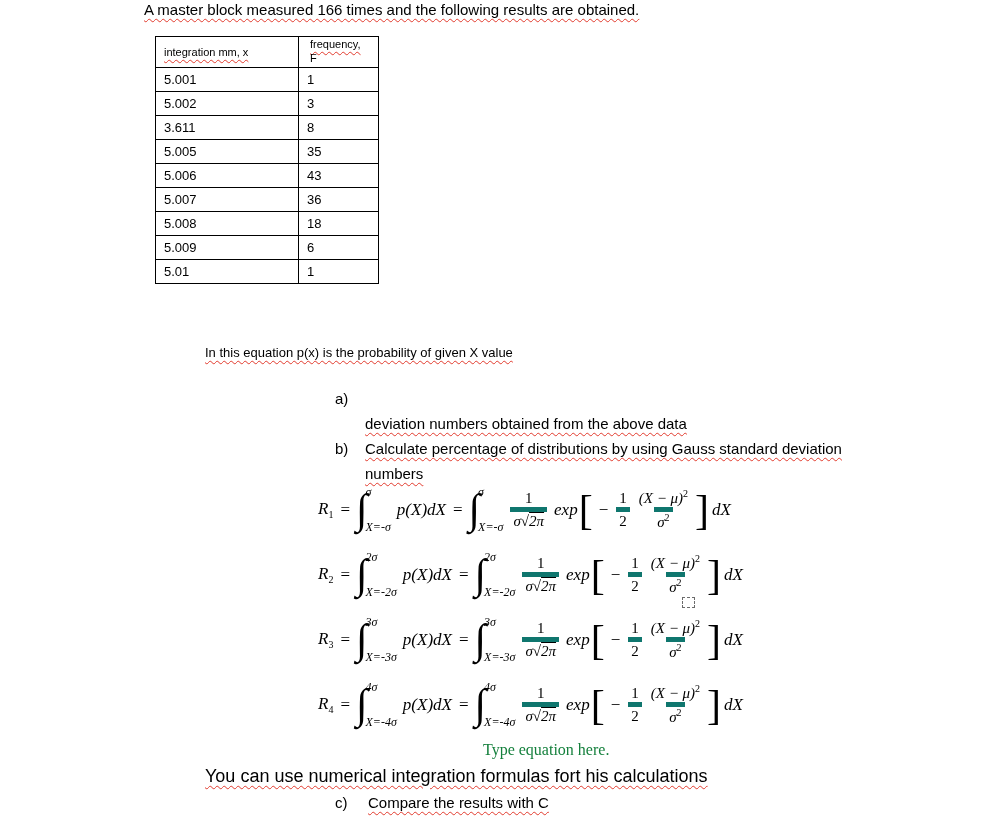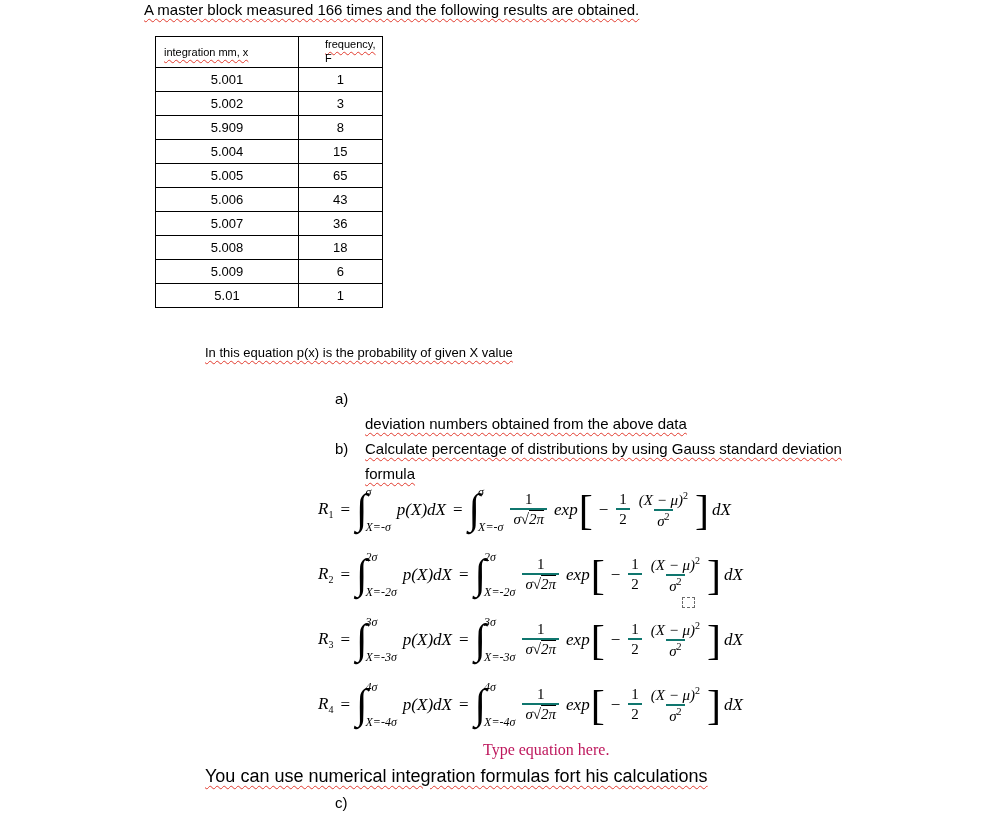--- a/index.html
+++ b/index.html
@@ -26,22 +26,22 @@
   
   .data-table {
     position: absolute; left: 107px; top: 36px;
     border-collapse: collapse; font-size: 13px;
   }
   .data-table th, .data-table td { border: 1px solid #000; }
   .data-table th {
     font-weight: normal; font-size: 11px; text-align: left;
     vertical-align: middle; height: 30px; padding: 1px 6px 1px 8px;
   }
-  .data-table th.f-head { vertical-align: top; padding-left: 26px; line-height: 1.25; }
-  .data-table td { text-align: center; height: 24px; padding: 0 8px; }
+  .data-table th.f-head { vertical-align: top; padding-left: 11px; line-height: 1.25; }
+  .data-table td { text-align: left; height: 24px; padding: 0 8px; }
   .col-x { width: 143px; }
   .col-f { width: 80px; }
 
   
   .intro { position: absolute; left: 157px; top: 345px; font-size: 13px; }
   .list-item { position: absolute; display: flex; font-size: 15px; line-height: 25px; }
   .item-a { left: 287px; top: 386px; }
   .item-b { left: 287px; top: 436px; }
   .item-c { left: 287px; top: 790px; }
   .list-label { width: 30px; flex: 0 0 30px; }
@@ -62,31 +62,31 @@
   .int-glyph { font-size: 42px; line-height: 0.9; font-style: normal; }
   .limits {
     display: flex; flex-direction: column; justify-content: space-between;
     height: 50px; font-size: 12px; font-style: italic; margin-left: -2px; margin-right: 3px;
   }
   .frac {
     display: inline-flex; flex-direction: column; align-items: center;
     text-align: center; font-size: 15px; margin: 0 3px; font-style: normal;
   }
   .frac .num { padding: 0 3px; line-height: 1.15; }
-  .frac .den { border-top: 2px solid #0f766e; padding: 0 3px; line-height: 1.25; }
+  .frac .den { border-top: 5px solid #0f766e; padding: 0 3px; line-height: 1.25; }
   .sqrt { font-style: normal; }
   .sqrt-arg { font-style: italic; text-decoration: overline; }
   .bracket { font-size: 42px; font-style: normal; font-weight: 300; line-height: 1; margin: 0 1px; }
   .equation sup, .equation sub { font-size: 10px; font-style: normal; }
   .expfn { margin-left: 4px; margin-right: 0; text-align: center; }
   .dx { margin-left: 2px; }
 
   .eq-placeholder {
     position: absolute; left: 435px; top: 741px;
-    font-family: "Liberation Serif", serif; font-size: 16px; color: #be185d;
+    font-family: "Liberation Serif", serif; font-size: 16px; color: #15803d;
     cursor: text;
   }
   .dashed-box {
     position: absolute; left: 634px; top: 597px; width: 13px; height: 11px;
     border: 1px dashed #6b6b6b;
   }
 </style>
 </head>
 <body>
 
@@ -102,30 +102,26 @@
     </tr>
     <tr>
           <td class="col-x">5.001</td>
           <td class="col-f">1</td>
         </tr>
     <tr>
           <td class="col-x">5.002</td>
           <td class="col-f">3</td>
         </tr>
     <tr>
-          <td class="col-x">5.909</td>
+          <td class="col-x">3.611</td>
           <td class="col-f">8</td>
         </tr>
     <tr>
-          <td class="col-x">5.004</td>
-          <td class="col-f">15</td>
-        </tr>
-    <tr>
           <td class="col-x">5.005</td>
-          <td class="col-f">65</td>
+          <td class="col-f">35</td>
         </tr>
     <tr>
           <td class="col-x">5.006</td>
           <td class="col-f">43</td>
         </tr>
     <tr>
           <td class="col-x">5.007</td>
           <td class="col-f">36</td>
         </tr>
     <tr>
@@ -150,21 +146,21 @@
     <span class="list-text">
       <br>
       <span class="spell">deviation numbers obtained from the above data</span>
     </span>
   </div>
 
   <div class="list-item item-b">
     <span class="list-label">b)</span>
     <span class="list-text">
       <span class="spell">Calculate percentage of distributions by using Gauss standard deviation</span><br>
-      <span class="spell">formula</span>
+      <span class="spell">numbers</span>
     </span>
   </div>
 
   <div class="eqs">
 
     <div class="equation r1">
       <span class="tok var"><span>R</span><sub>1</sub></span>
       <span class="tok op">=</span>
       <span class="int">
         <span class="int-glyph">∫</span>
@@ -318,15 +314,16 @@
   </div>
 
   <div class="dashed-box"></div>
 
   <div class="eq-placeholder">Type equation here.</div>
 
   <p class="note"><span class="spell">You can use numerical integration formulas fort his calculations</span></p>
 
   <div class="list-item item-c">
     <span class="list-label">c)</span>
+    <span class="list-text"><span class="spell">Compare the results with C</span></span>
   </div>
 
 </div>
 
 </body></html>

